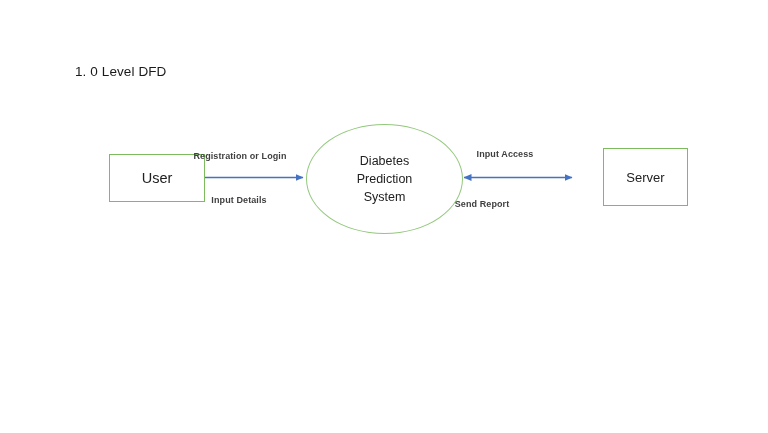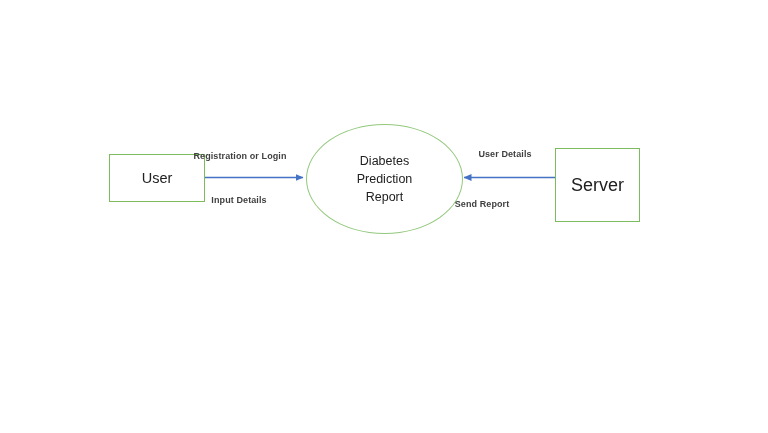--- a/index.html
+++ b/index.html
@@ -37,25 +37,25 @@
     border: 1.5px solid #7cbc5f;
   }
   .entity-user {
     left: 109px;
     top: 154px;
     width: 96px;
     height: 48px;
     font-size: 14.5px;
   }
   .entity-server {
-    left: 555px;
+    left: 603px;
     top: 148px;
     width: 85px;
-    height: 74px;
-    font-size: 18px;
+    height: 58px;
+    font-size: 13px;
   }
   .entity.ellipse {
     left: 306px;
     top: 124px;
     width: 157px;
     height: 110px;
     border: 1.4px solid #93c87d;
     border-radius: 50%;
     font-size: 12.5px;
     line-height: 18px;
@@ -80,47 +80,48 @@
   .label-reg   { left: 240px; top: 151px; }
   .label-input { left: 239px; top: 195px; }
   .label-access{ left: 505px; top: 149px; }
   .label-send  { left: 482px; top: 199px; }
 </style>
 </head>
 <body>
 
 <div class="canvas">
 
+  <div class="title">1. 0 Level DFD</div>
 
   <svg class="arrows" width="768" height="433">
     <defs>
       <marker id="arrowR" markerWidth="9" markerHeight="8" refX="7.5" refY="3.5" orient="auto" markerUnits="userSpaceOnUse">
         <path d="M0,0 L8,3.5 L0,7 Z" fill="#4472c4"></path>
       </marker>
       <marker id="arrowL" markerWidth="9" markerHeight="8" refX="0.5" refY="3.5" orient="auto" markerUnits="userSpaceOnUse">
         <path d="M8,0 L0,3.5 L8,7 Z" fill="#4472c4"></path>
       </marker>
     </defs>
     <line x1="193" y1="177.5" x2="303" y2="177.5" stroke="#4472c4" stroke-width="1.4" marker-start="url(#arrowL)" marker-end="url(#arrowR)"></line>
     <line x1="464" y1="177.5" x2="572" y2="177.5" stroke="#4472c4" stroke-width="1.4" marker-start="url(#arrowL)" marker-end="url(#arrowR)"></line>
   </svg>
 
   <div class="entity rect entity-user">
     <span>User</span>
   </div>
 
   <div class="entity ellipse">
-    <span class="ellipse-label">Diabetes Prediction Report</span>
+    <span class="ellipse-label">Diabetes Prediction System</span>
   </div>
 
   <div class="entity rect entity-server">
     <span>Server</span>
   </div>
 
   <div class="flow-label label-reg">Registration or Login</div>
 
   <div class="flow-label label-input">Input Details</div>
 
-  <div class="flow-label label-access">User Details</div>
+  <div class="flow-label label-access">Input Access</div>
 
   <div class="flow-label label-send">Send Report</div>
 
 </div>
 
 </body></html>

